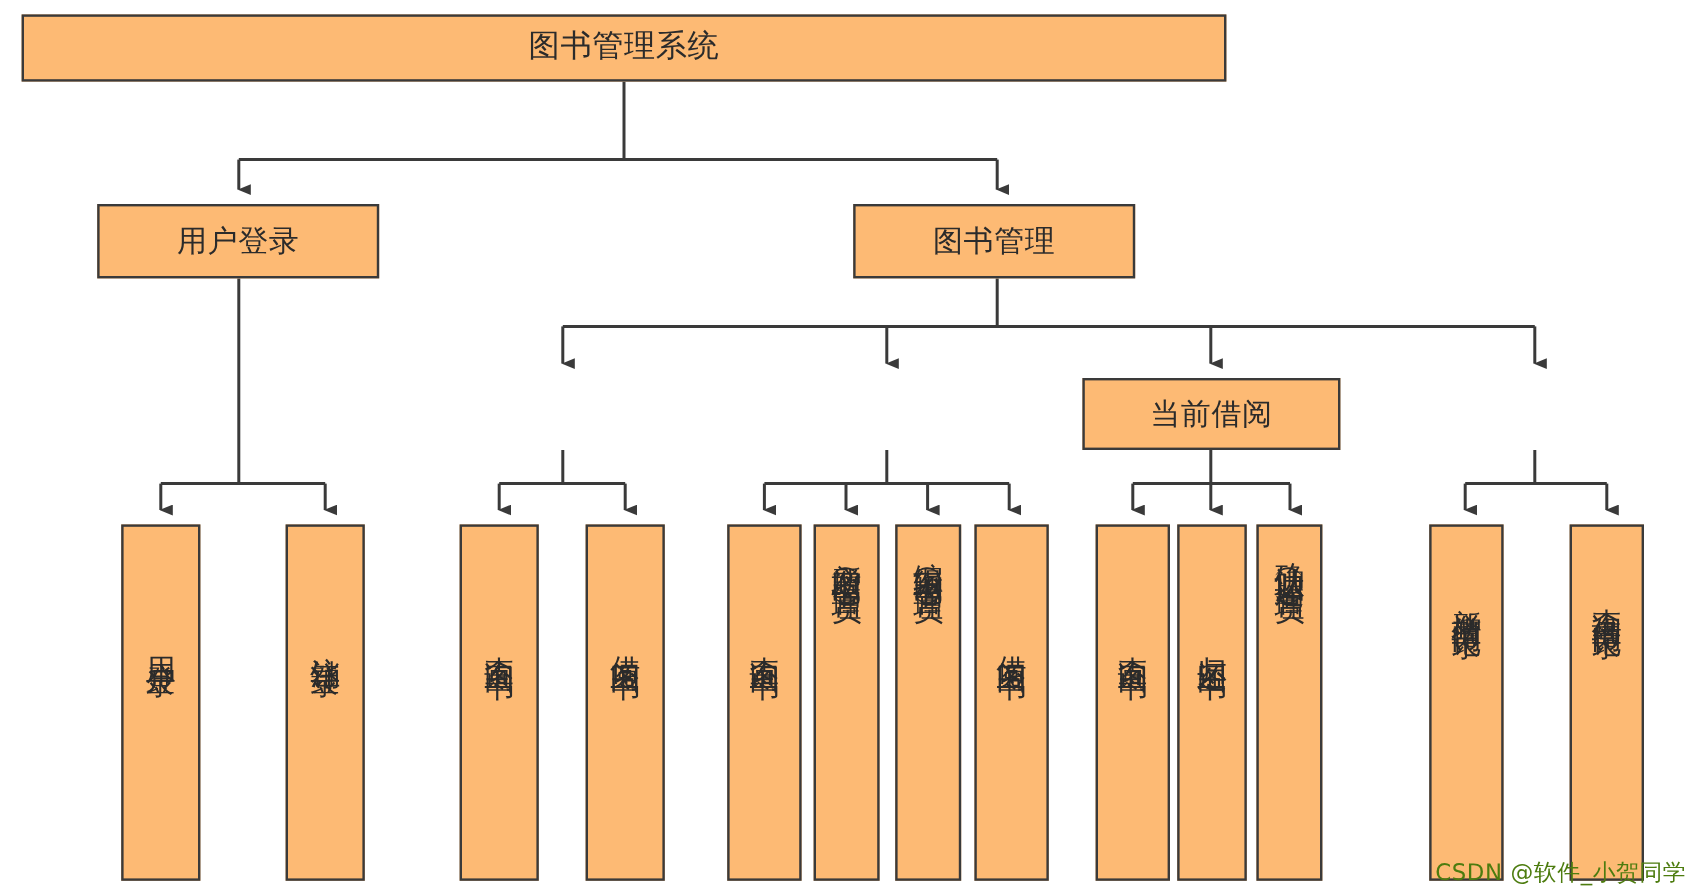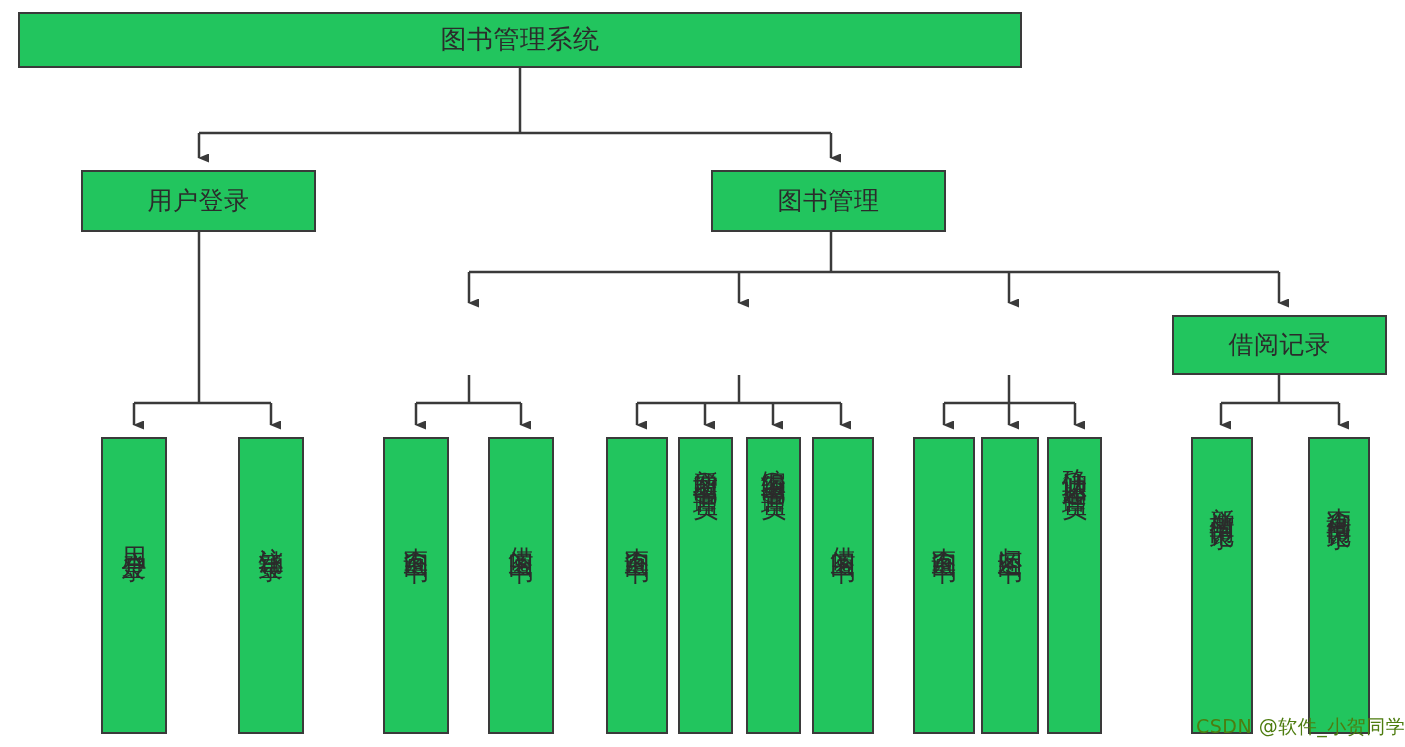--- a/index.html
+++ b/index.html
@@ -23,21 +23,21 @@
     left: 0;
     top: 0;
     width: 1405px;
     height: 747px;
     pointer-events: none;
   }
   .node {
     position: absolute;
     box-sizing: border-box;
     border: 2.5px solid #3a3a3a;
-    background: #22c55e;
+    background: #fdba74;
     display: flex;
     align-items: center;
     justify-content: center;
     color: #2b2b2b;
   }
   .node .label {
     display: block;
     text-align: center;
     line-height: 1.05;
     letter-spacing: 0.5px;
@@ -146,24 +146,24 @@
   <div class="node horiz" style="left:81px; top:170px; width:235px; height:62px;">
     <span class="label">用户登录</span>
   </div>
 
   <div class="node horiz" style="left:711px; top:170px; width:235px; height:62px;">
     <span class="label">图书管理</span>
   </div>
 
 
 
-
-  <div class="node horiz" style="left:1172px; top:315px; width:215px; height:60px;">
-    <span class="label">借阅记录</span>
-  </div>
+  <div class="node horiz" style="left:902px; top:315px; width:215px; height:60px;">
+    <span class="label">当前借阅</span>
+  </div>
+
 
   <div class="node vert mid" style="left:101px; top:437px; width:66px; height:297px;">
     <span class="label">用户登录</span>
   </div>
   <div class="node vert mid" style="left:238px; top:437px; width:66px; height:297px;">
     <span class="label">注销登录</span>
   </div>
 
   <div class="node vert mid" style="left:383px; top:437px; width:66px; height:297px;">
     <span class="label">查询图书</span>

